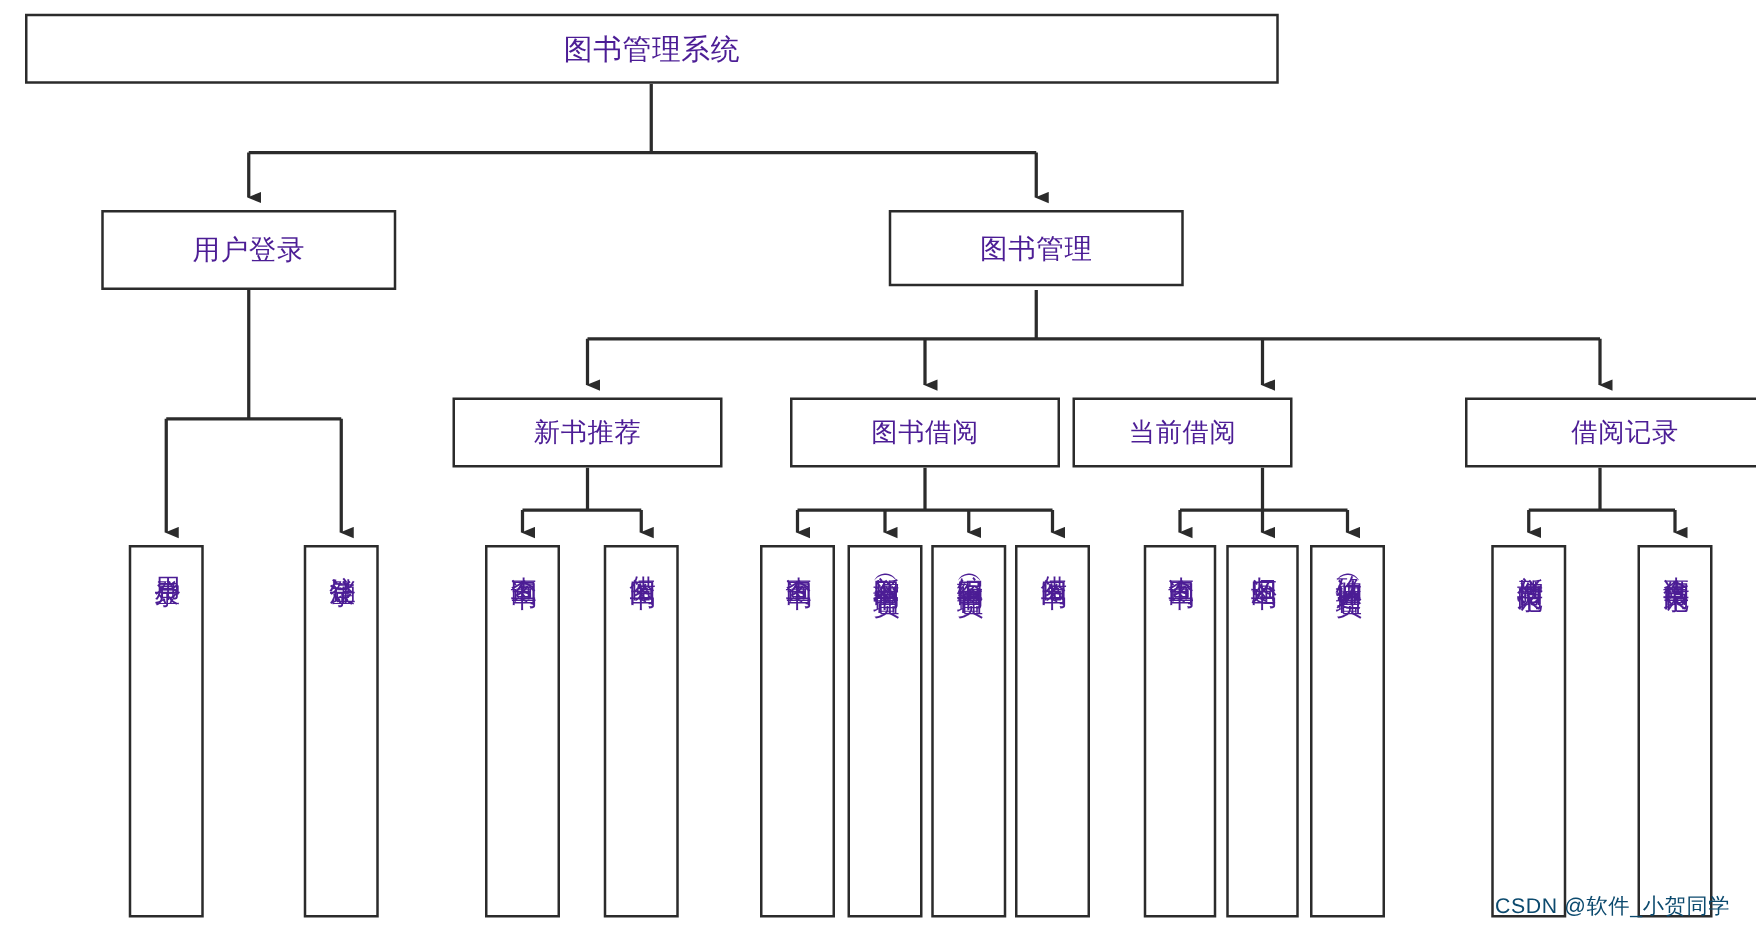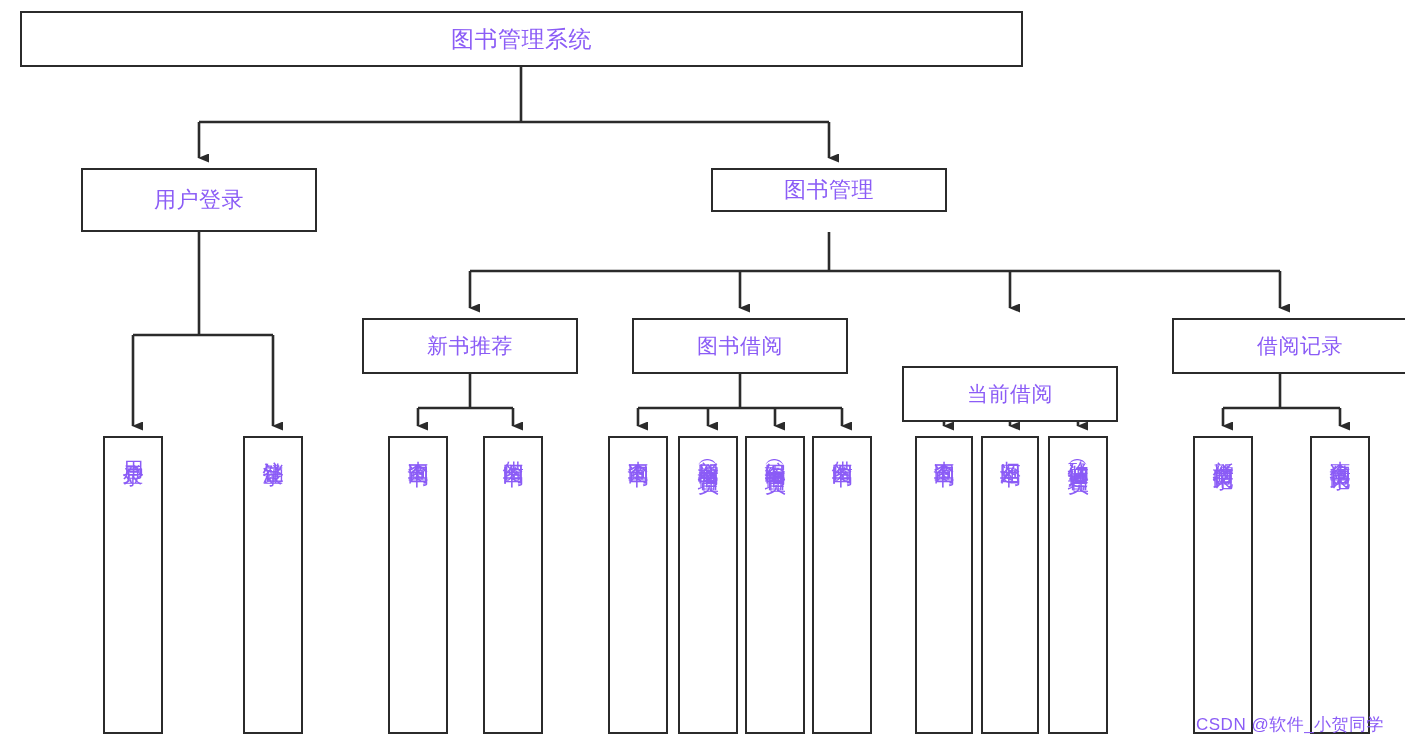--- a/index.html
+++ b/index.html
@@ -29,21 +29,21 @@
     position: absolute;
     box-sizing: border-box;
     background: #ffffff;
     border: 2px solid #2b2b2b;
     display: flex;
     align-items: center;
     justify-content: center;
     overflow: hidden;
   }
   .node-label {
-    color: #8b5cf6;
+    color: #4c1d95;
     letter-spacing: 0.5px;
     white-space: nowrap;
     text-align: center;
   }
   .level-root .node-label {
     font-size: 23px;
   }
   .level-1 .node-label {
     font-size: 22px;
   }
@@ -57,21 +57,21 @@
   .leaf-box .node-label {
     font-size: 21px;
     writing-mode: vertical-rl;
     text-orientation: upright;
     line-height: 1.06;
     letter-spacing: 2px;
     white-space: nowrap;
   }
   .watermark {
     position: absolute;
-    color: #8b5cf6;
+    color: #0c4a6e;
     font-size: 17px;
     white-space: nowrap;
     letter-spacing: 0.5px;
   }
 </style>
 </head>
 <body>
 
 <div id="diagram-root">
 
@@ -137,31 +137,31 @@
     </g>
   </svg>
 
   <div class="node-box level-root" style="left: 20px; top: 11px; width: 1003px; height: 56px;">
     <span class="node-label">图书管理系统</span>
   </div>
 
   <div class="node-box level-1" style="left: 81px; top: 168px; width: 236px; height: 64px;">
     <span class="node-label">用户登录</span>
   </div>
-  <div class="node-box level-1" style="left: 711px; top: 168px; width: 236px; height: 44px;">
+  <div class="node-box level-1" style="left: 711px; top: 168px; width: 236px; height: 61px;">
     <span class="node-label">图书管理</span>
   </div>
 
   <div class="node-box level-2" style="left: 362px; top: 318px; width: 216px; height: 56px; justify-content: center;">
     <span class="node-label">新书推荐</span>
   </div>
   <div class="node-box level-2" style="left: 632px; top: 318px; width: 216px; height: 56px;">
     <span class="node-label">图书借阅</span>
   </div>
-  <div class="node-box level-2" style="left: 902px; top: 318px; width: 216px; height: 56px; margin-top: 48px;">
+  <div class="node-box level-2" style="left: 858px; top: 318px; width: 176px; height: 56px;">
     <span class="node-label">当前借阅</span>
   </div>
   <div class="node-box level-2" style="left: 1172px; top: 318px; width: 256px; height: 56px;">
     <span class="node-label">借阅记录</span>
   </div>
 
   <div class="node-box leaf-box" style="left: 103px; top: 436px; width: 60px; height: 298px;">
     <span class="node-label">用户登录</span>
   </div>
   <div class="node-box leaf-box" style="left: 243px; top: 436px; width: 60px; height: 298px;">

